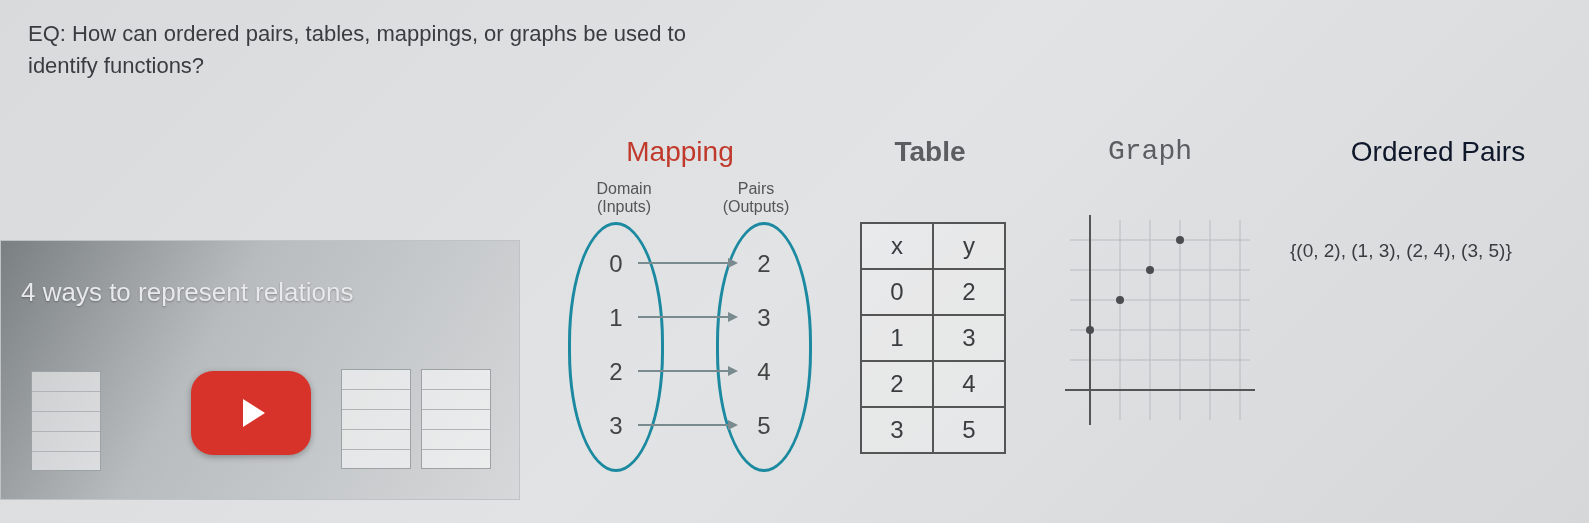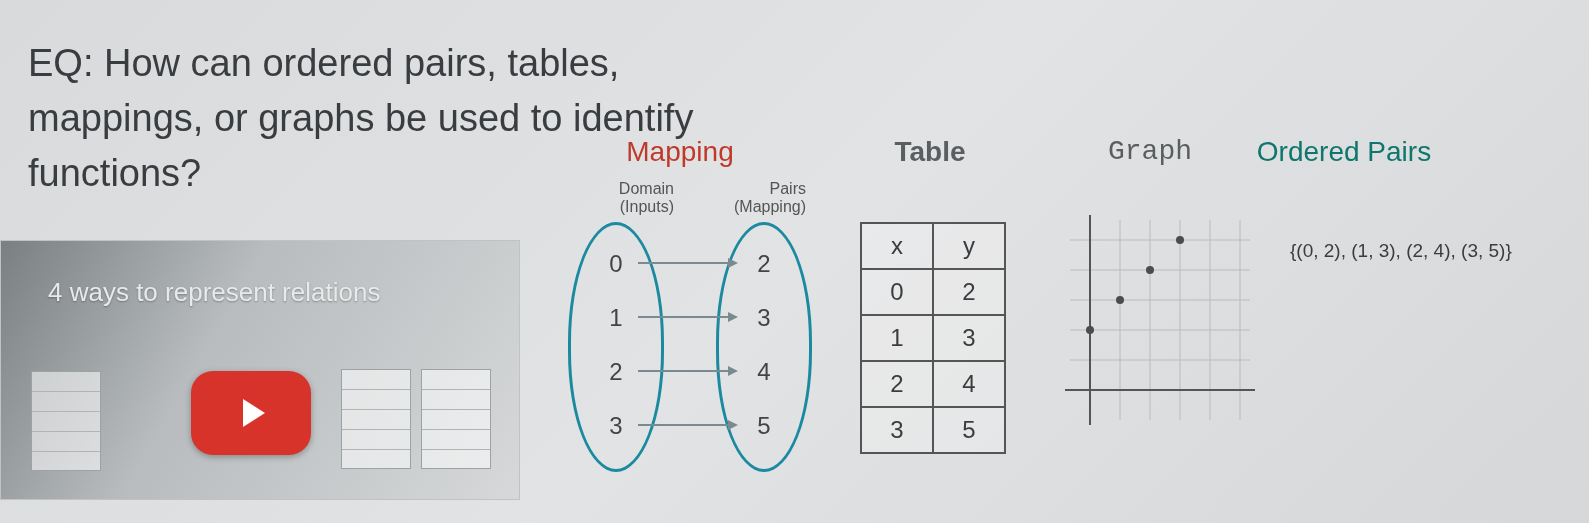--- a/index.html
+++ b/index.html
@@ -7,54 +7,53 @@
     width: 1589px;
     height: 523px;
     background: linear-gradient(135deg, #d8dadb 0%, #e2e3e4 50%, #d5d7d8 100%);
     font-family: Arial, Helvetica, sans-serif;
     color: #3a3d40;
     position: relative;
     overflow: hidden;
   }
   .eq {
     position: absolute;
-    top: 36px;
+    top: 18px;
     left: 28px;
-    font-size: 38px;
+    font-size: 22px;
     line-height: 1.45;
     color: #3a3d40;
     max-width: 700px;
   }
   .section-title {
     position: absolute;
     top: 136px;
     font-size: 28px;
     text-align: center;
   }
   .mapping-title { left: 580px; color: #c0392b; width: 200px; }
   .table-title   { left: 860px; color: #5b5e60; width: 140px; font-weight: bold; }
   .graph-title   { left: 1080px; color: #5b5e60; width: 140px; font-family: Liberation Mono, monospace; }
-  .pairs-title   { left: 1214px; color: #0f766e; width: 260px; }
+  .pairs-title   { left: 1308px; color: #0f172a; width: 260px; }
 
   
   .video-thumb {
     position: absolute;
     left: 0; top: 240px;
     width: 520px; height: 260px;
     background: linear-gradient(120deg, #7a7f82 0%, #b8bcbe 40%, #d6d8d9 100%);
     border: 1px solid #bfc3c5;
     overflow: hidden;
   }
   .video-caption {
     position: absolute;
     left: 20px; top: 36px;
     color: #e8e9ea;
     font-size: 26px;
     text-shadow: 0 1px 2px rgba(0,0,0,.3);
-    margin-left: 27px;
   }
   .play-btn {
     position: absolute;
     left: 190px; top: 130px;
     width: 120px; height: 84px;
     background: #d8332a;
     border-radius: 22px;
     display: flex; align-items: center; justify-content: center;
     box-shadow: 0 2px 6px rgba(0,0,0,.3);
   }
@@ -70,21 +69,21 @@
   .thumb-t3 { left: 420px; top: 128px; }
   .thumb-row { height: 20px; border-bottom: 1px solid #b0b4b6; }
 
   
   .mapping {
     position: absolute;
     left: 560px; top: 180px;
     width: 260px;
   }
   .map-labels { display: flex; justify-content: space-between; font-size: 16px; color: #555; padding: 0 14px 6px; }
-  .map-labels div { text-align: right; width: 100px; }
+  .map-labels div { text-align: center; width: 100px; }
   .map-body { position: relative; height: 260px; }
   .oval {
     position: absolute;
     width: 96px; height: 250px;
     border: 3px solid #1b8aa0;
     border-radius: 50px/125px;
     top: 0;
   }
   .oval-left { left: 8px; }
   .oval-right { right: 8px; }
@@ -178,21 +177,21 @@
 </div>
 
 <div class="mapping">
   <div class="map-labels">
     <div>
       <span>Domain</span><br>
       <span>(Inputs)</span>
     </div>
     <div>
       <span>Pairs</span><br>
-      <span>(Mapping)</span>
+      <span>(Outputs)</span>
     </div>
   </div>
   <div class="map-body">
     <div class="oval oval-left"></div>
     <div class="oval oval-right"></div>
 
     <span class="map-num" style="left:44px; top:28px;">0</span>
     <span class="map-num" style="left:44px; top:82px;">1</span>
     <span class="map-num" style="left:44px; top:136px;">2</span>
     <span class="map-num" style="left:44px; top:190px;">3</span>

